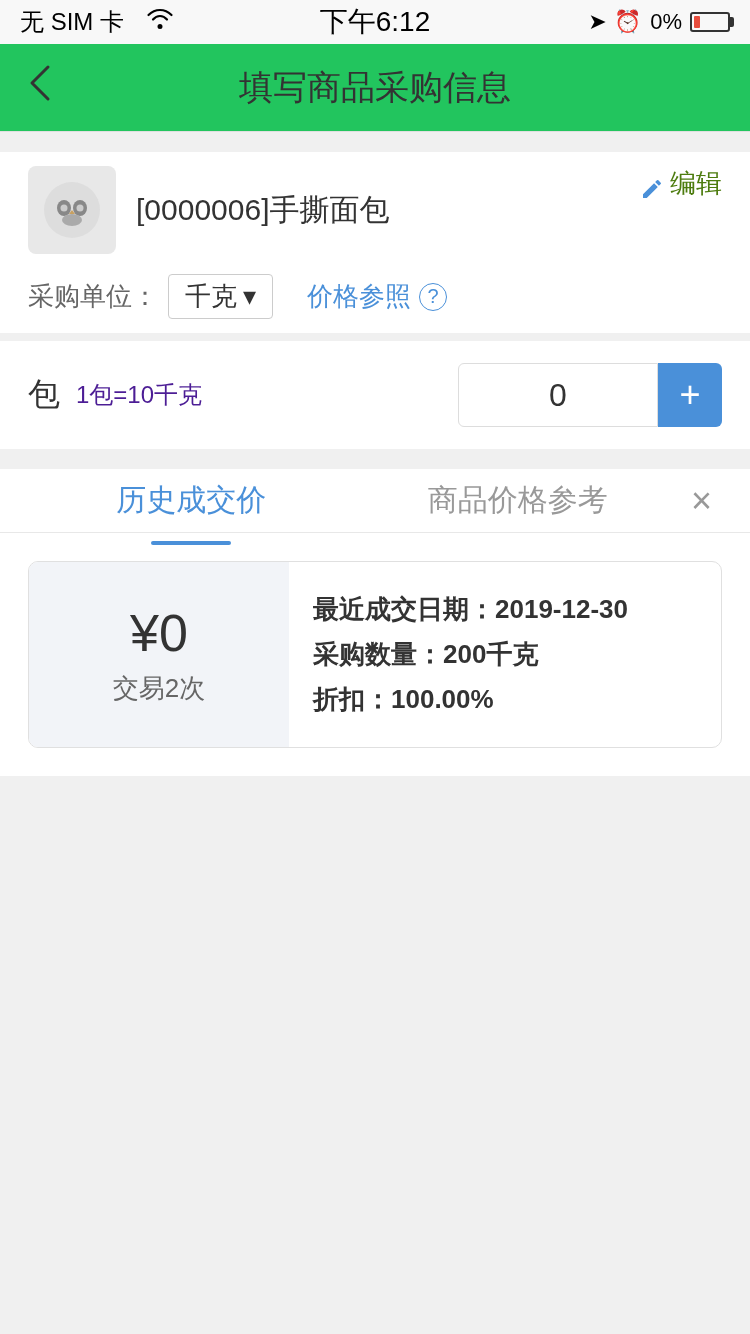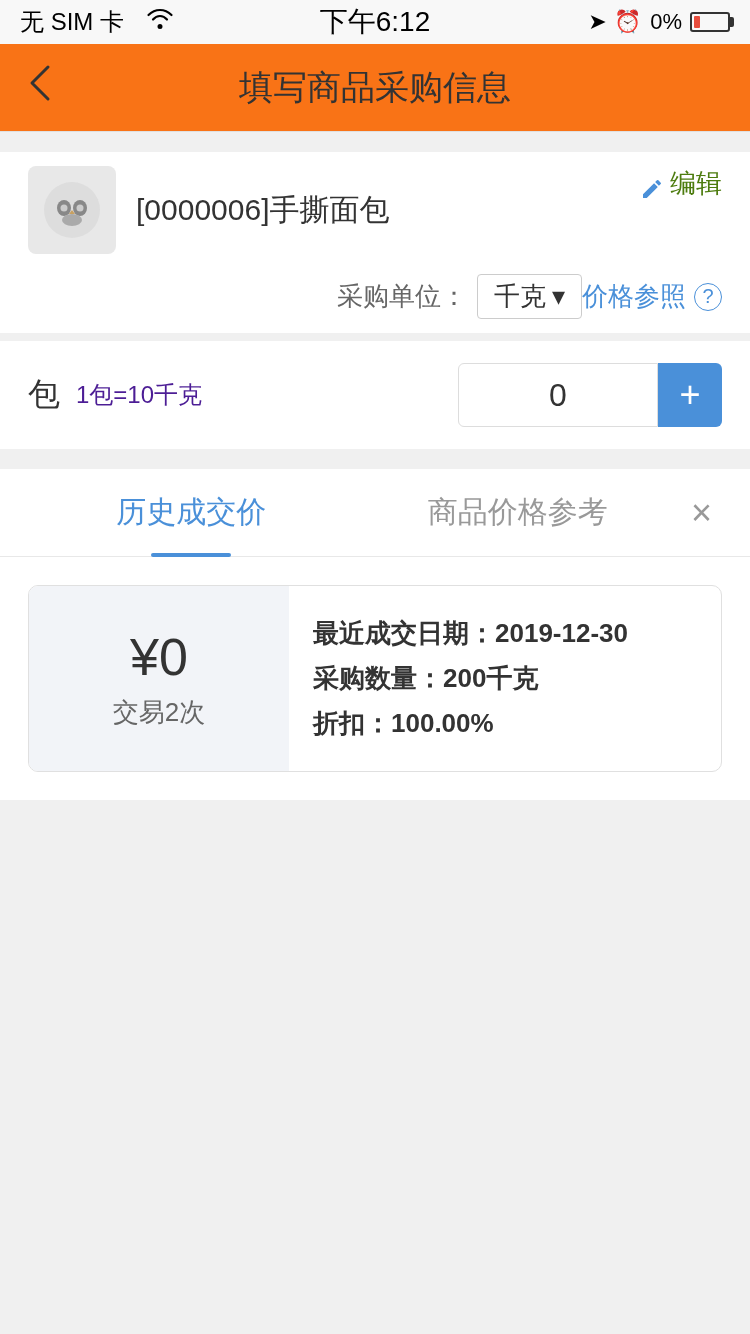--- a/index.html
+++ b/index.html
@@ -68,21 +68,21 @@
       width: 20%;
       height: 100%;
       background: #e74c3c;
       border-radius: 1px;
     }
 
     
     .nav-bar {
       width: 750px;
       height: 88px;
-      background: #f97316;
+      background: #22c55e;
       display: flex;
       align-items: center;
       justify-content: center;
       position: relative;
       border-bottom: 1px solid #e0e0e0;
     }
     .nav-back {
       position: absolute;
       left: 28px;
       font-size: 36px;
@@ -131,21 +131,21 @@
       font-size: 26px;
       color: #4d7c0f;
       display: flex;
       align-items: flex-end;
       gap: 6px;
       cursor: pointer;
     }
     .product-unit-row {
       display: flex;
       align-items: center;
-      justify-content: flex-end;
+      justify-content: flex-start;
       margin-top: 4px;
     }
     .unit-left {
       display: flex;
       align-items: center;
       gap: 10px;
       font-size: 26px;
       color: #666;
     }
     .unit-select {
@@ -159,20 +159,21 @@
       align-items: center;
       gap: 6px;
     }
     .price-ref {
       font-size: 26px;
       color: #4a90d9;
       display: flex;
       align-items: center;
       gap: 8px;
       cursor: pointer;
+      margin-left: 34px;
     }
     .divider-line {
       height: 8px;
       background: #f0f0f0;
     }
     .quantity-row {
       background: #fff;
       display: flex;
       align-items: center;
       justify-content: space-between;
@@ -226,21 +227,21 @@
     .tabs-section {
       background: #fff;
       margin-top: 20px;
     }
     .tabs-header {
       display: flex;
       align-items: center;
       border-bottom: 1px solid #e8e8e8;
       position: relative;
       padding: 0 28px;
-      height: 88px;
+      height: 64px;
     }
     .tab-item {
       flex: 1;
       text-align: center;
       font-size: 30px;
       color: #999;
       cursor: pointer;
       height: 88px;
       display: flex;
       align-items: center;

